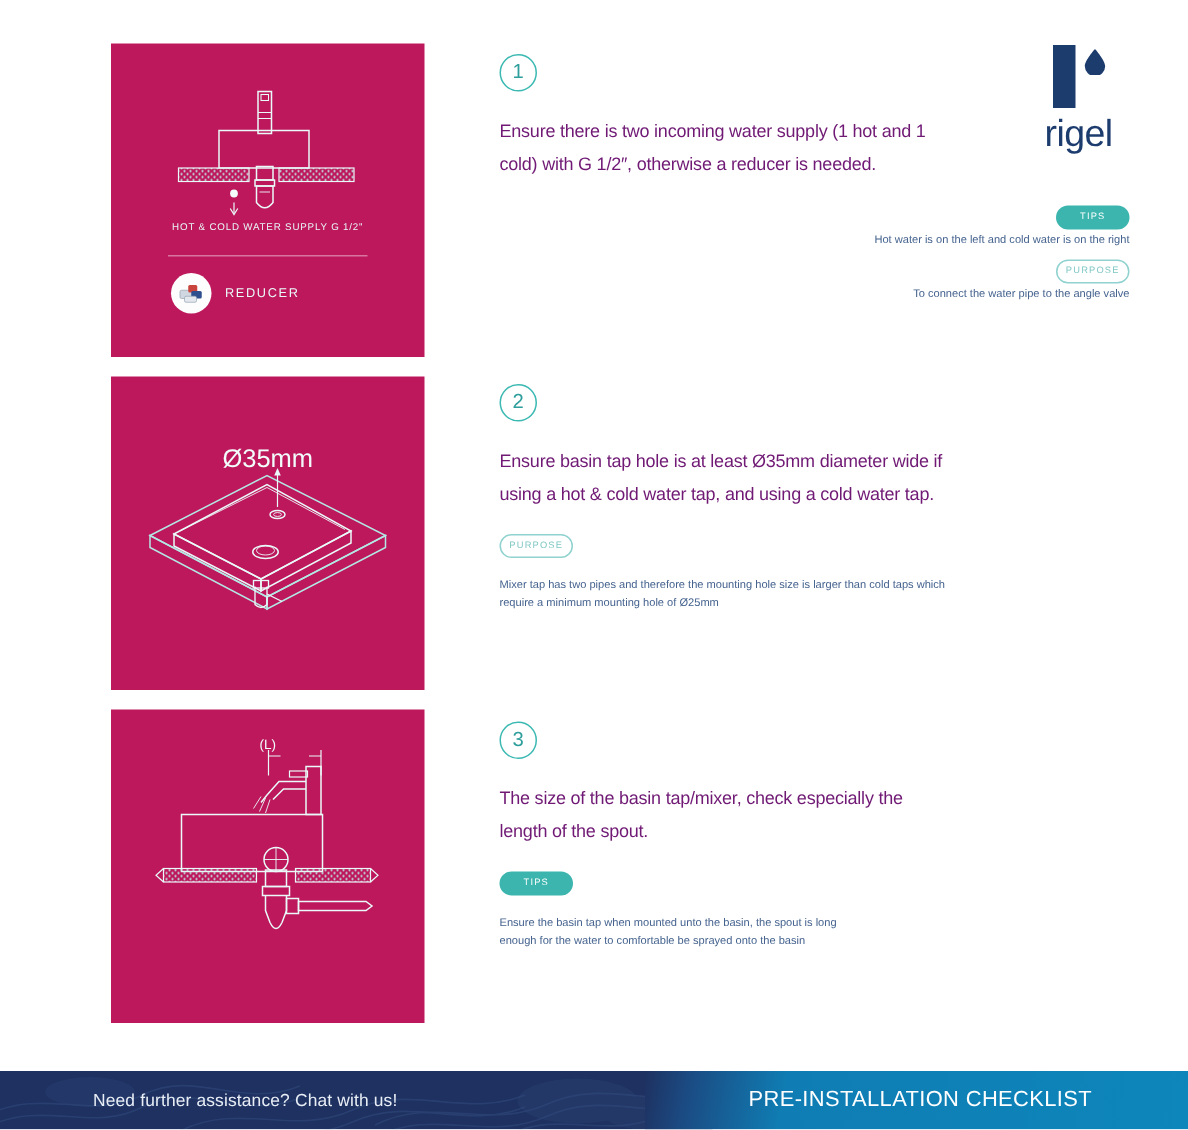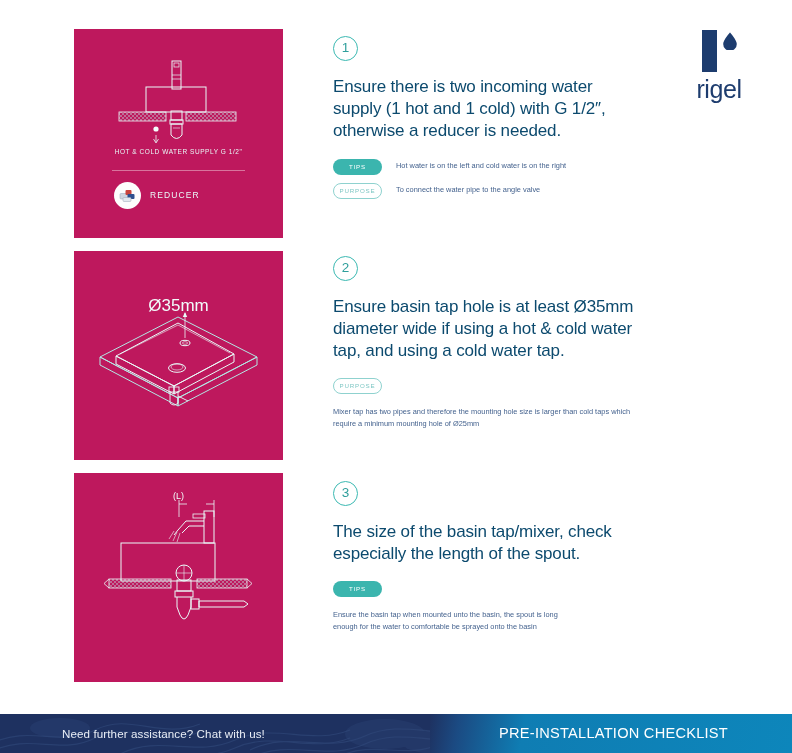--- a/index.html
+++ b/index.html
@@ -70,29 +70,29 @@
   .step-2 { height:225px; }
   .step-3 { height:200px; }
 
   .step-num {
     width:25px; height:25px; border-radius:50%;
     border:1.6px solid #3bb9b2;
     color:#2f9f9c; font-size:13.5px; line-height:22px;
     text-align:center; margin-bottom:15px;
   }
   .step-title {
-    font-size:17px; line-height:22px; color:#0c4a6e;
+    font-size:12px; line-height:22px; color:#701a75;
     font-weight:400; letter-spacing:-0.15px;
     max-width:312px;
   }
   .step-3 .step-title { max-width:300px; }
 
   
   .badge-rows { margin-top:17px; }
-  .badge-row { display:flex; align-items:flex-start; gap:14px; margin-bottom:8px; }
+  .badge-row { display:flex; align-items:flex-end; margin-bottom:8px;flex-direction:column; }
   .badge {
     flex:0 0 auto; width:49px; height:16px; border-radius:8px;
     font-size:6.2px; letter-spacing:0.8px; text-align:center;
     line-height:16px;
   }
   .badge-tips { background:#3bb5ae; color:#ffffff; }
   .badge-purpose {
     background:#ffffff; color:#7fc7c4;
     border:1px solid #8fd2cf;
     line-height:14px;

